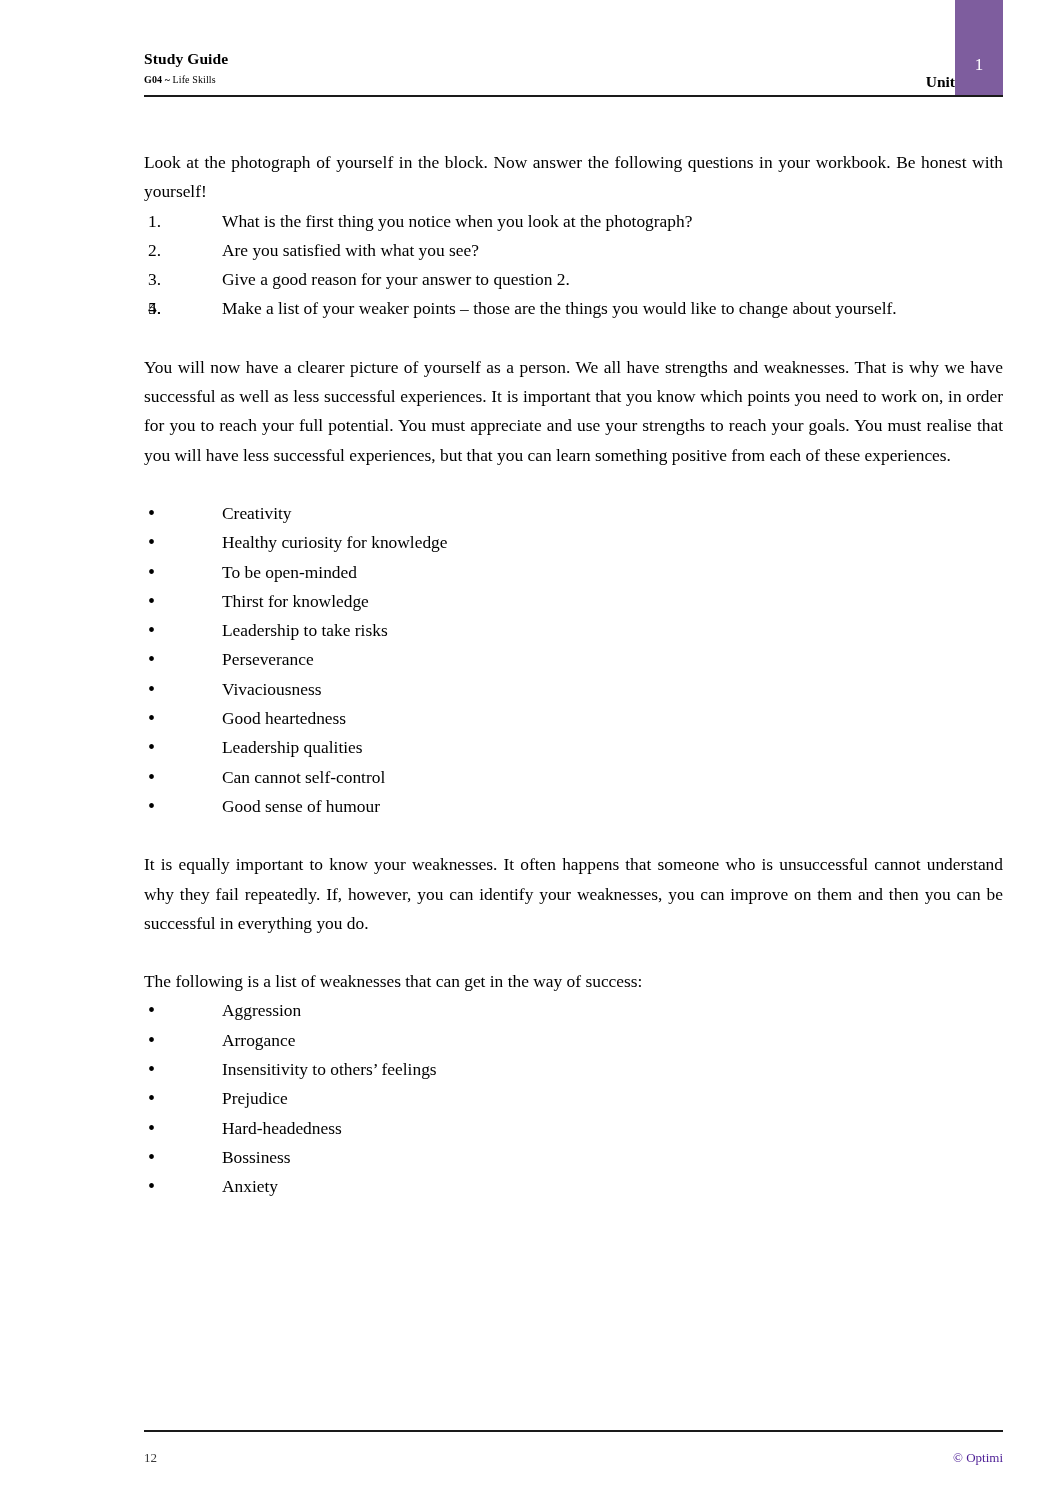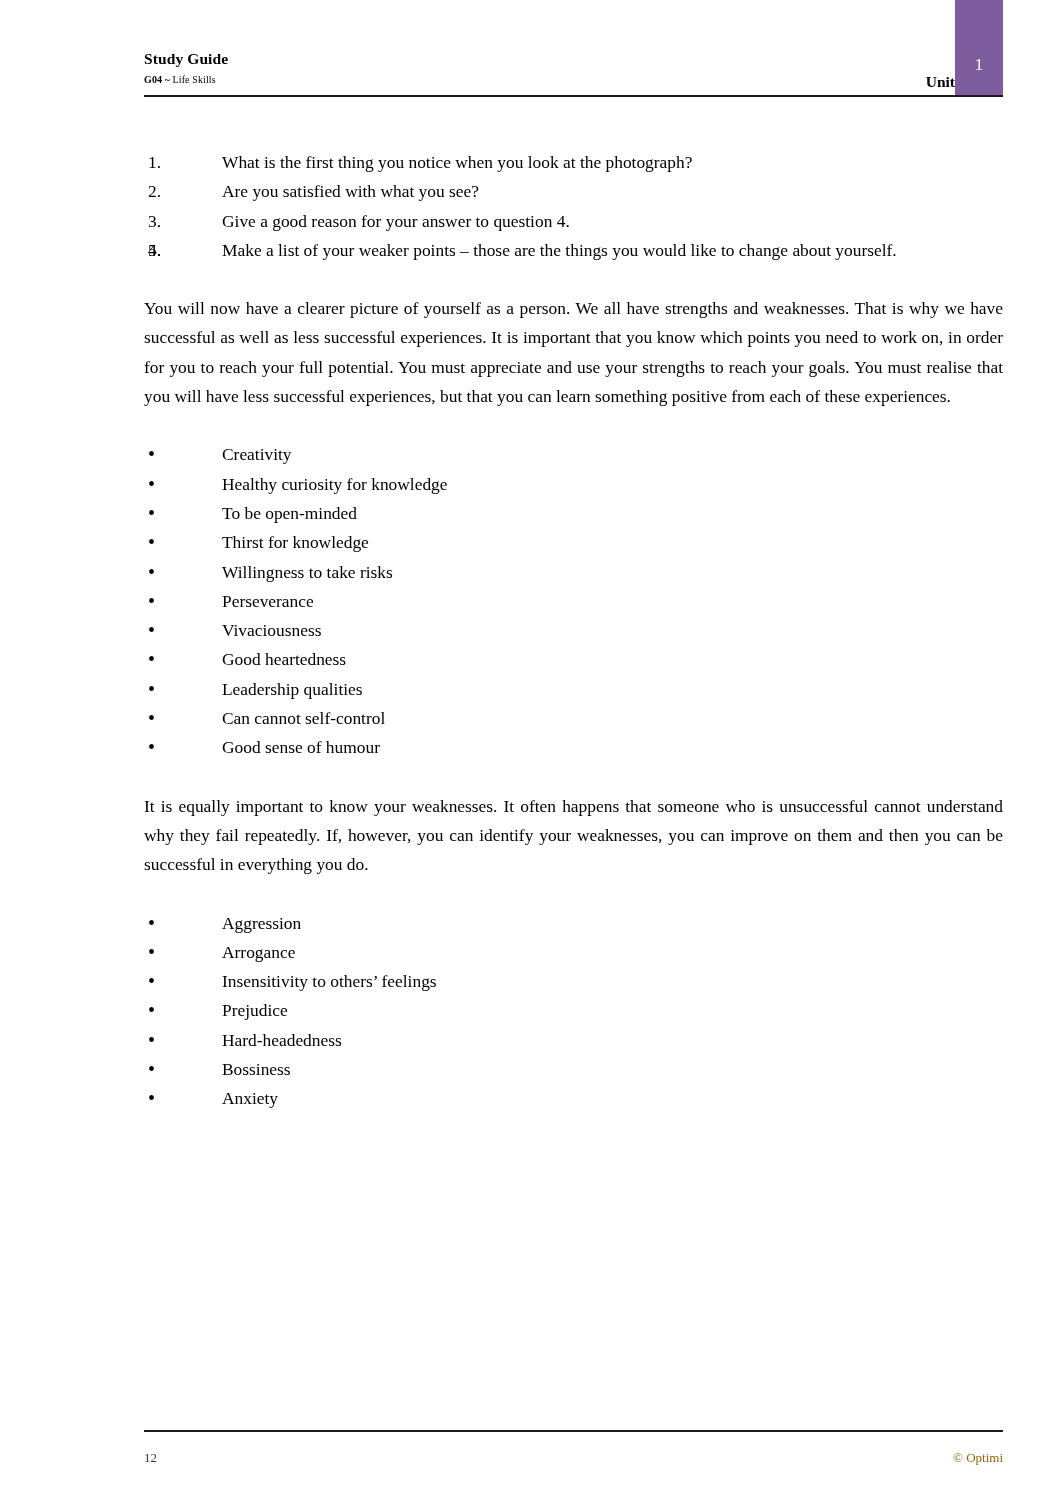--- a/index.html
+++ b/index.html
@@ -159,21 +159,21 @@
     text-align: left;
     font-size: 13px;
     color: #3a3a3a;
     line-height: 16px;
   }
   .footer-copy {
     position: absolute;
     right: 0;
     top: 20px;
     font-size: 13px;
-    color: #a16207;
+    color: #4c1d95;
     line-height: 16px;
   }
 </style>
 </head>
 <body>
 
 <div class="page">
 
   <div class="header">
     <div class="header-left">
@@ -182,30 +182,31 @@
     </div>
     <div class="header-unit-label">Unit</div>
     <div class="unit-box" style="background: rgb(126, 93, 158);">
       <div class="unit-number">1</div>
     </div>
     <div class="header-rule"></div>
   </div>
 
   <div class="content">
 
+    <p class="para">Look at the photograph of yourself in the block. Now answer the following questions in your workbook. Be honest with yourself!</p>
 
     <ol class="list">
       <li>
         <span class="marker">1.</span><span>What is the first thing you notice when you look at the photograph?</span>
       </li>
       <li>
         <span class="marker">2.</span><span>Are you satisfied with what you see?</span>
       </li>
       <li>
-        <span class="marker">3.</span><span>Give a good reason for your answer to question 4.</span>
+        <span class="marker">3.</span><span>Give a good reason for your answer to question 2.</span>
       </li>
       <li>
         <span class="marker">4.</span>
       </li>
       <li class="multiline">
         <span class="marker">5.</span><span>Make a list of your weaker points – those are the things you would like to change about yourself.</span>
       </li>
     </ol>
 
     <div class="spacer"></div>
@@ -213,35 +214,36 @@
     <p class="para">You will now have a clearer picture of yourself as a person. We all have strengths and weaknesses. That is why we have successful as well as less successful experiences. It is important that you know which points you need to work on, in order for you to reach your full potential. You must appreciate and use your strengths to reach your goals. You must realise that you will have less successful experiences, but that you can learn something positive from each of these experiences.</p>
 
     <div class="spacer"></div>
 
 
     <ul class="list">
       <li><span class="marker dot">•</span><span>Creativity</span></li>
       <li><span class="marker dot">•</span><span>Healthy curiosity for knowledge</span></li>
       <li><span class="marker dot">•</span><span>To be open-minded</span></li>
       <li><span class="marker dot">•</span><span>Thirst for knowledge</span></li>
-      <li><span class="marker dot">•</span><span>Willingness to take risks</span></li>
+      <li><span class="marker dot">•</span><span>Leadership to take risks</span></li>
       <li><span class="marker dot">•</span><span>Perseverance</span></li>
       <li><span class="marker dot">•</span><span>Vivaciousness</span></li>
       <li><span class="marker dot">•</span><span>Good heartedness</span></li>
       <li><span class="marker dot">•</span><span>Leadership qualities</span></li>
       <li><span class="marker dot">•</span><span>Can cannot self-control</span></li>
       <li><span class="marker dot">•</span><span>Good sense of humour</span></li>
     </ul>
 
     <div class="spacer"></div>
 
     <p class="para">It is equally important to know your weaknesses. It often happens that someone who is unsuccessful cannot understand why they fail repeatedly. If, however, you can identify your weaknesses, you can improve on them and then you can be successful in everything you do.</p>
 
     <div class="spacer"></div>
 
+    <p class="para nojust">The following is a list of weaknesses that can get in the way of success:</p>
 
     <ul class="list">
       <li><span class="marker dot">•</span><span>Aggression</span></li>
       <li><span class="marker dot">•</span><span>Arrogance</span></li>
       <li><span class="marker dot">•</span><span>Insensitivity to others’ feelings</span></li>
       <li><span class="marker dot">•</span><span>Prejudice</span></li>
       <li><span class="marker dot">•</span><span>Hard-headedness</span></li>
       <li><span class="marker dot">•</span><span>Bossiness</span></li>
       <li><span class="marker dot">•</span><span>Anxiety</span></li>
     </ul>

